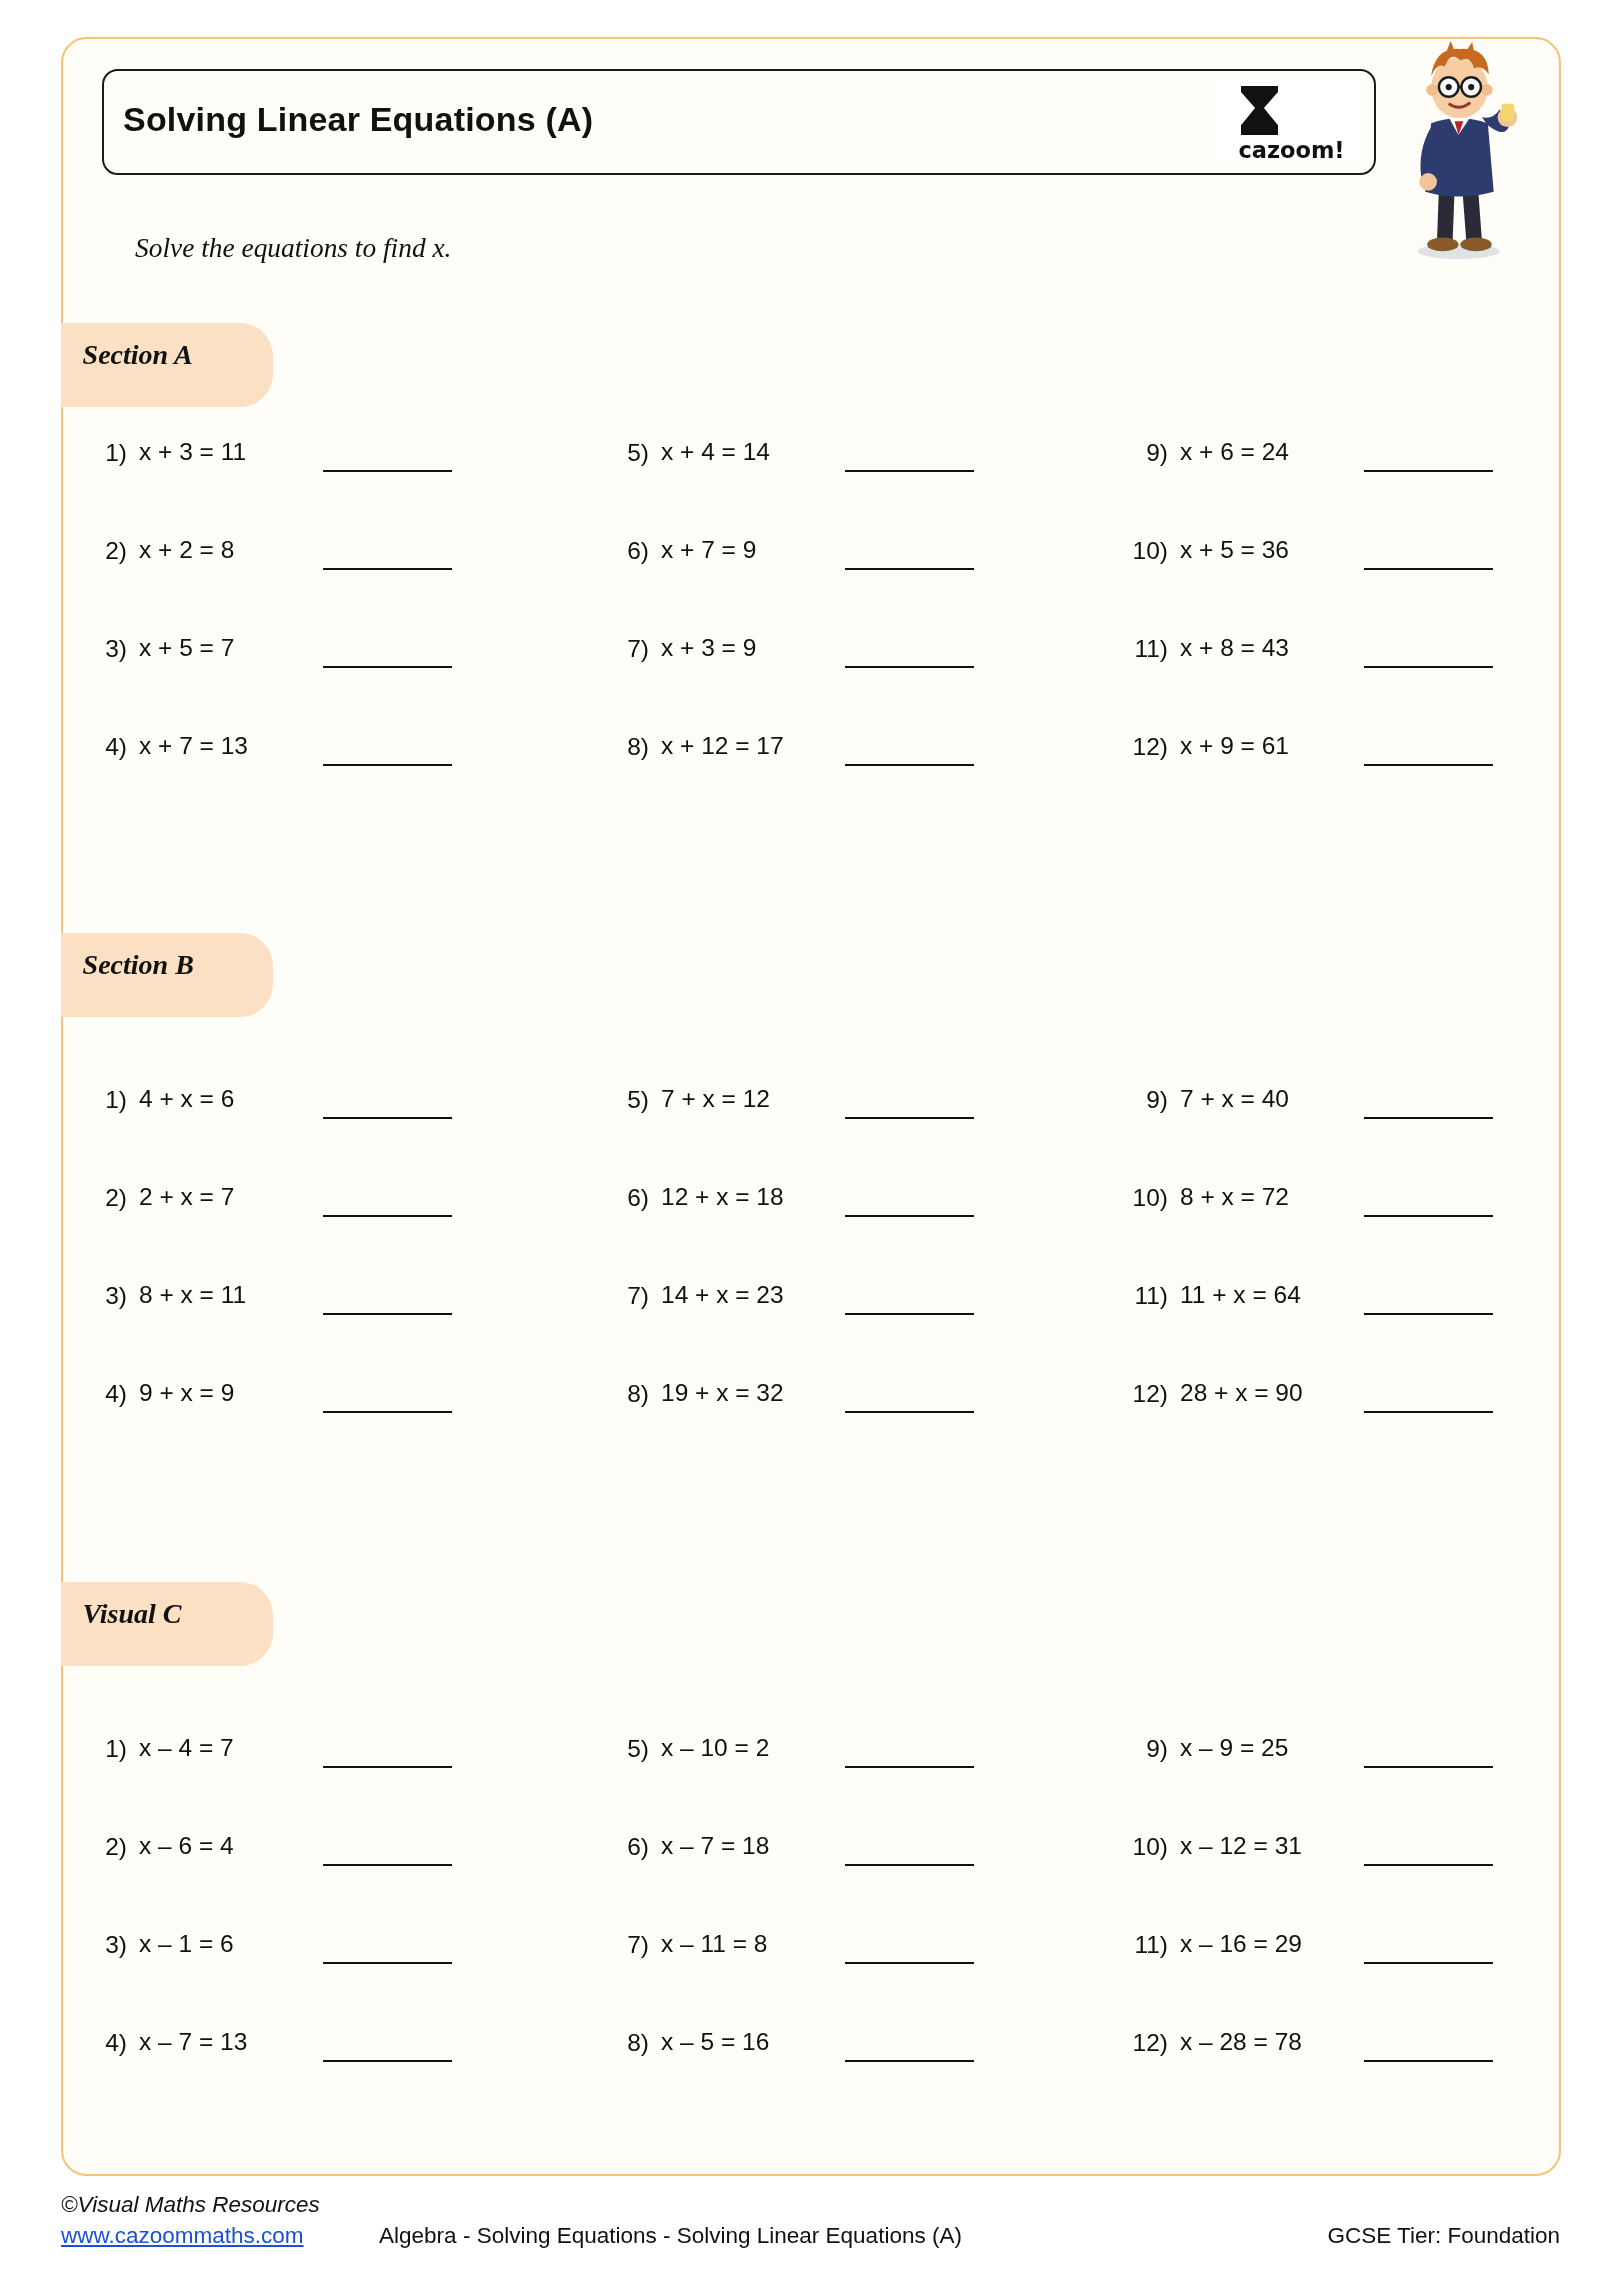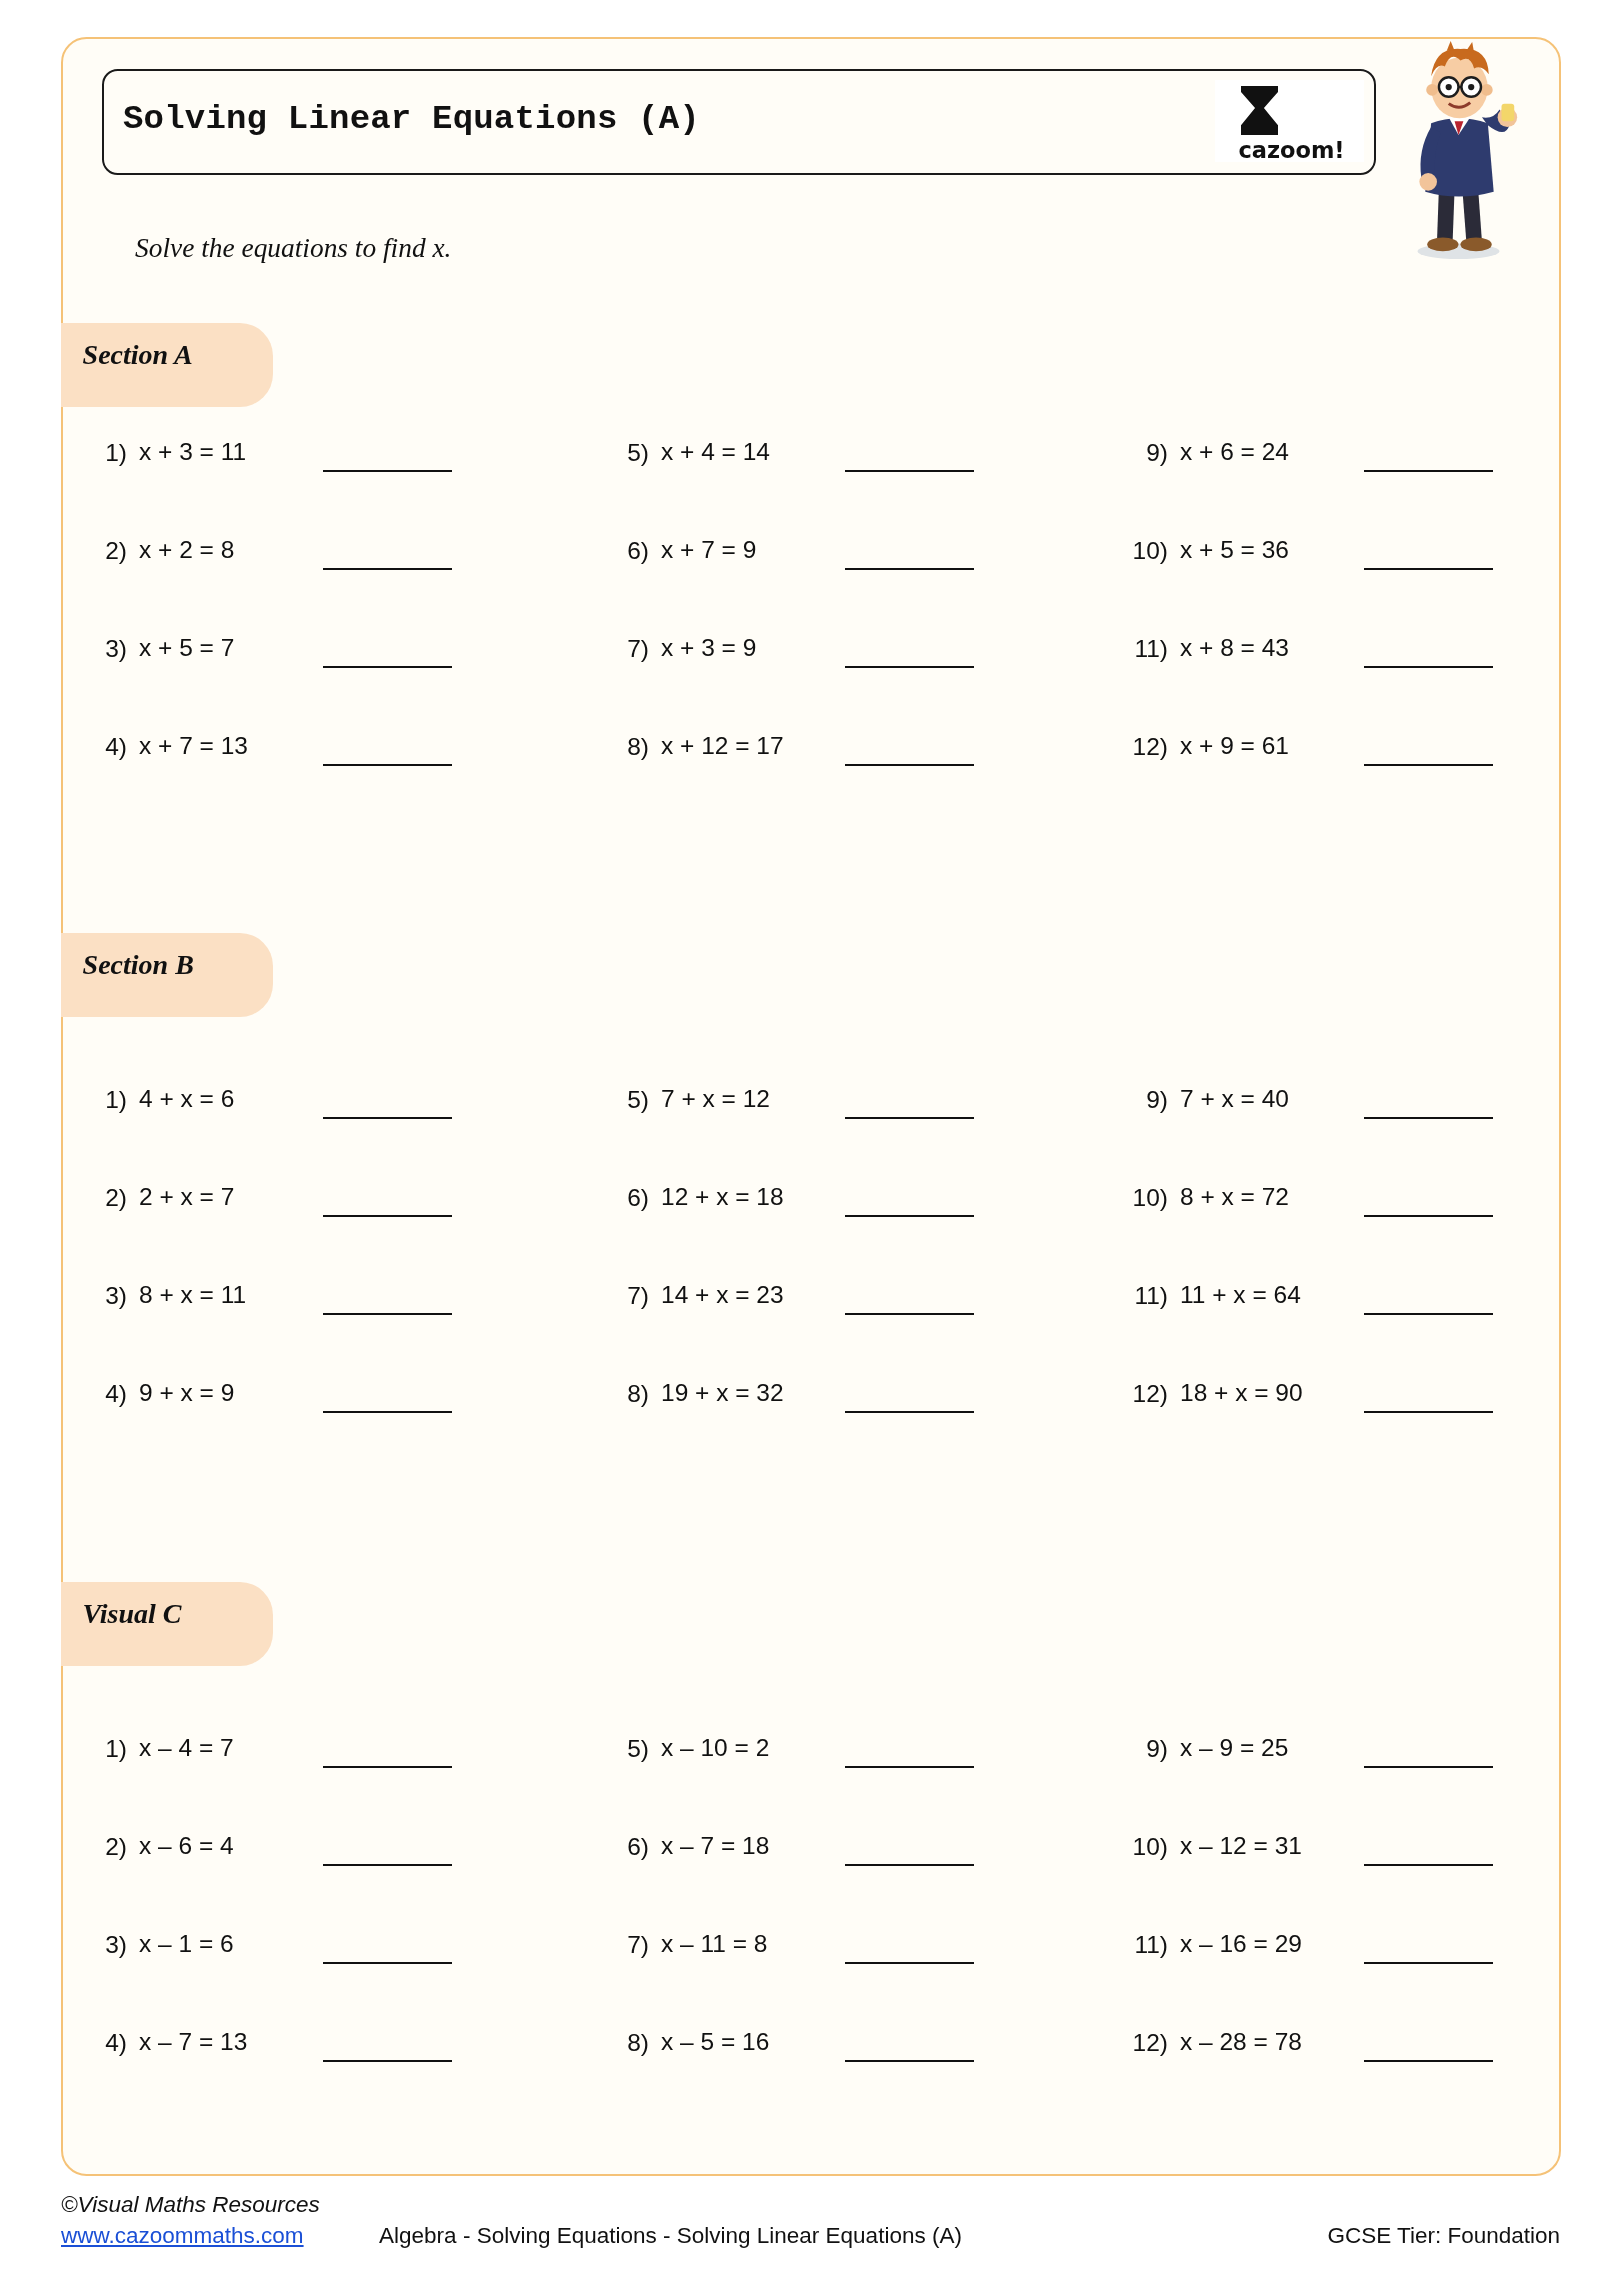--- a/index.html
+++ b/index.html
@@ -41,21 +41,20 @@
     box-sizing: border-box;
   }
   .title-text {
     position: absolute;
     left: 123px;
     top: 100px;
     font-size: 34px;
     font-weight: bold;
     color: #111111;
     letter-spacing: 0.2px;
-    font-family: Liberation Mono, monospace;
   }
 
   
   .logo-box {
     position: absolute;
     left: 1215px;
     top: 80px;
     width: 149px;
     height: 82px;
     background: #ffffff;
@@ -366,21 +365,21 @@
       <div class="qtext">8 + x = 72</div>
     </div>
     <div class="qline" style="left: 1364px; top: 137px;"></div>
     <div class="qitem" style="left: 1117px; top: 196px; width: 421px;">
       <div class="qnum">11)</div>
       <div class="qtext">11 + x = 64</div>
     </div>
     <div class="qline" style="left: 1364px; top: 235px;"></div>
     <div class="qitem" style="left: 1117px; top: 294px; width: 421px;">
       <div class="qnum">12)</div>
-      <div class="qtext">18 + x = 90</div>
+      <div class="qtext">28 + x = 90</div>
     </div>
     <div class="qline" style="left: 1364px; top: 333px;"></div>
   </div>
 
 <div class="section-tag" style="top:1582px">
   <span>Visual C</span>
 </div>
 <div class="qgrid" id="grid-c" style="top: 1727px; height: 353px;">
     <div class="qitem" style="left: 76px; top: 0px; width: 421px;">
       <div class="qnum">1)</div>

